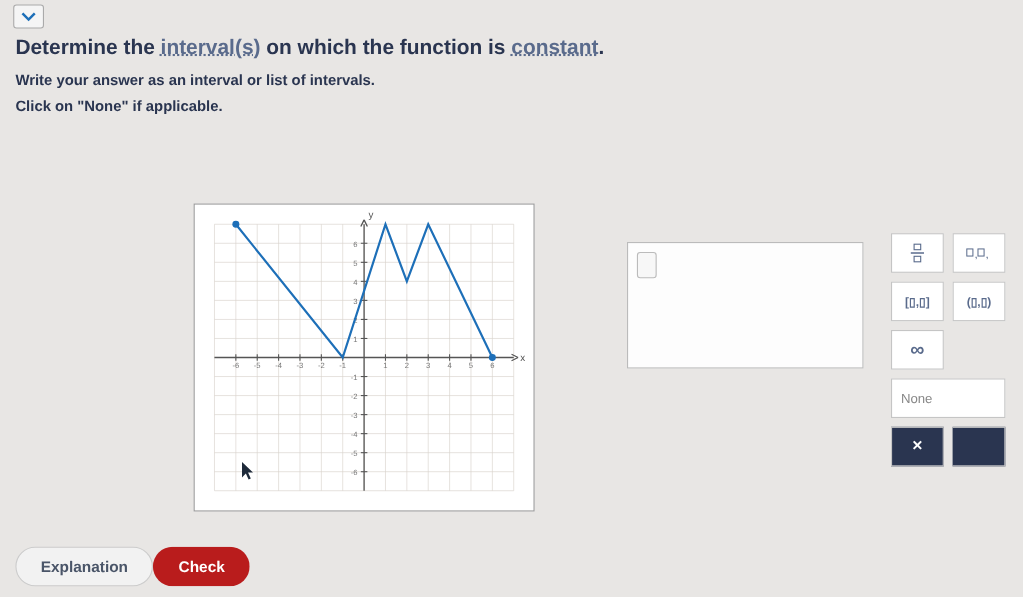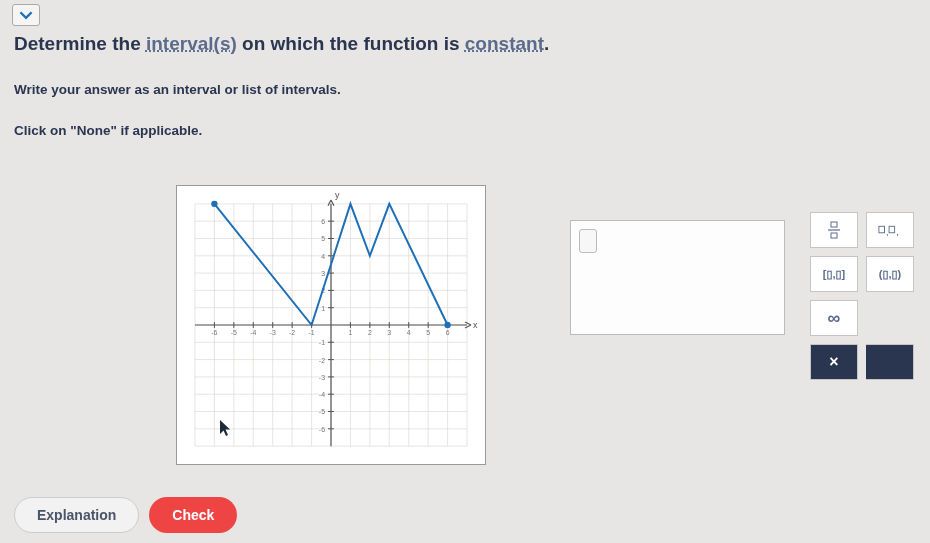--- a/index.html
+++ b/index.html
@@ -37,21 +37,21 @@
     font-size: 19px;
     line-height: 1.5;
     font-weight: 600;
   }
   .question-text .link { color: #5a6b8c; text-decoration: underline dotted; }
   .sub-text {
     color: #2a3550;
     font-size: 13.5px;
     line-height: 1.5;
     font-weight: 600;
-    margin-top: 21px;
+    margin-top: 4px;
   }
   .graph-box {
     position: absolute;
     top: 185px;
     left: 176px;
     width: 310px;
     height: 280px;
     border: 1px solid #999;
     background: #fff;
   }
@@ -107,37 +107,36 @@
     top: 418px;
     left: 218px;
     width: 16px;
     height: 20px;
   }
   .bottom-bar {
     position: absolute;
     bottom: 10px;
     left: 14px;
     display: flex;
-    gap: 10px;
   }
   .btn-pill {
     padding: 9px 22px;
     border-radius: 20px;
     font-size: 14px;
     font-weight: 600;
     cursor: pointer;
     border: 1px solid transparent;
   }
   .btn-explain {
     background: #f2f2f2;
     color: #4a5568;
     border-color: #ccc;
   }
   .btn-check {
-    background: #ef4444;
+    background: #b91c1c;
     color: #fff;
   }
 </style>
 </head>
 <body>
 
 <div class="dropdown-btn">
   <svg viewBox="0 0 10 10">
       <path d="M1 3 L5 7 L9 3" fill="none" stroke="#1d6fb8" stroke-width="1.6"></path>
     </svg>
@@ -278,20 +277,23 @@
     </div>
   </div>
   <div class="keypad-row">
     <div class="key half" style="font-size:11px;">[▯,▯]</div>
     <div class="key half" style="font-size:11px;">(▯,▯)</div>
   </div>
   <div class="keypad-row">
     <div class="key half" style="font-size:18px;">∞</div>
     <div style="width:48px"></div>
   </div>
+  <div class="keypad-row">
+    <div class="key full" style="justify-content:flex-start;padding-left:8px;font-size:12px;font-weight:400;color:#888;">None</div>
+  </div>
   <div class="keypad-row" style="margin-top:6px;">
     <div class="key dark half" style="font-size:16px;">×</div>
     <div class="key dark half" style="border-left:none;"></div>
   </div>
 </div>
 
 <div class="bottom-bar">
   <div class="btn-pill btn-explain">Explanation</div>
   <div class="btn-pill btn-check">Check</div>
 </div>

